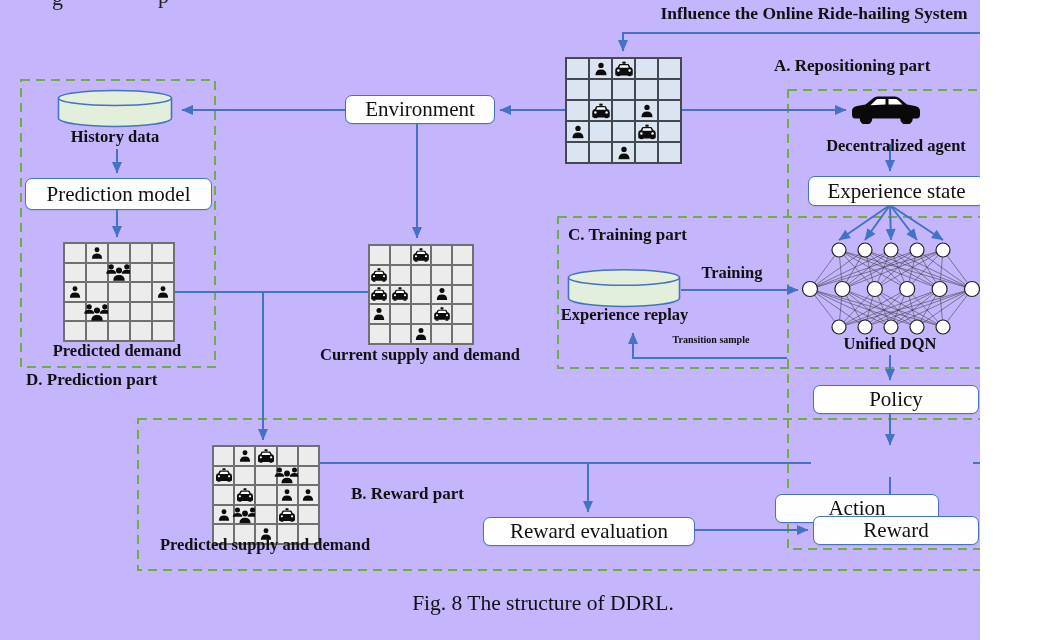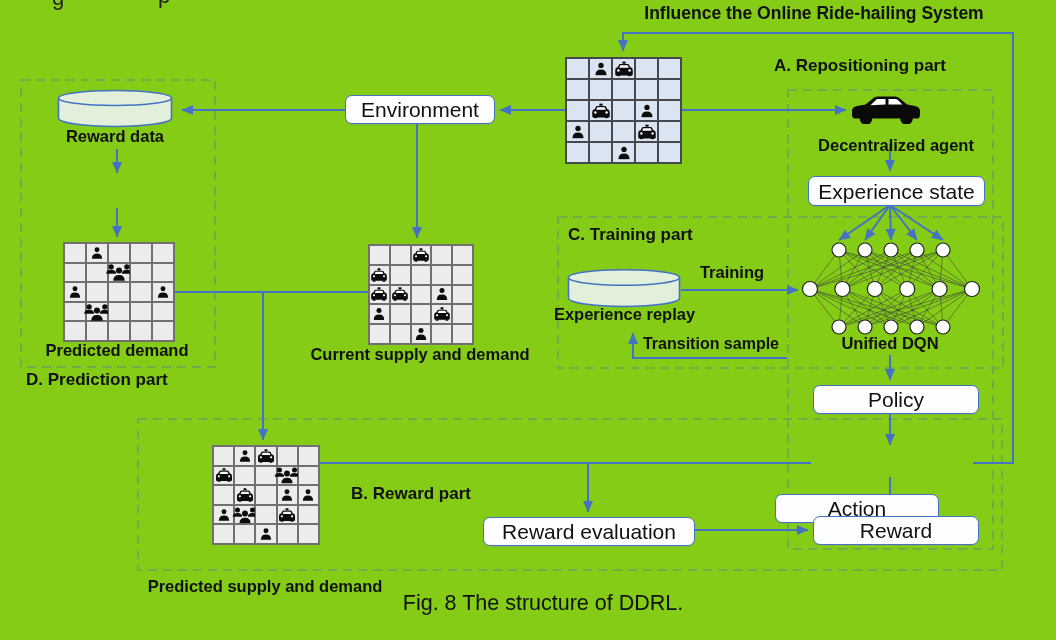--- a/index.html
+++ b/index.html
@@ -1,17 +1,17 @@
 <!DOCTYPE html>
 <html><head>
 <meta charset="utf-8">
 <style>
   html,body{margin:0;padding:0;background:#fff;}
-  .page{position:relative;width:1056px;height:640px;background:#84cc16;overflow:hidden;
-        font-family:Liberation Sans, sans-serif;color:#111;}
+  .page{position:relative;width:980px;height:640px;background:#c4b5fd;overflow:hidden;
+        font-family:Liberation Serif, serif;color:#111;}
   .abs{position:absolute;}
   svg.overlay{position:absolute;left:0;top:0;width:1056px;height:640px;pointer-events:none;}
 
   
   .fbox{position:absolute;background:#fefefe;border:1.6px solid #4472C4;border-radius:7px;
         display:flex;align-items:center;justify-content:center;font-size:21px;line-height:1;
         box-shadow:0 1px 1px rgba(120,140,180,.25);}
 
   
   .blab{position:absolute;font-weight:bold;font-size:16.5px;text-align:center;line-height:1.08;white-space:nowrap;}
@@ -40,23 +40,23 @@
   #box-reward-eval{left:483px;top:517px;width:210px;height:27px;}
 
   #lbl-influence{left:628px;top:4px;width:372px;font-size:17.5px;}
   #lbl-ride-system{left:510px;top:164px;width:225px;}
   #lbl-history-data{left:56px;top:128px;width:118px;}
   #lbl-predicted-demand{left:36px;top:342px;width:162px;}
   #lbl-current-supply{left:308px;top:346px;width:224px;}
   #lbl-decentralized{left:806px;top:137px;width:180px;}
   #lbl-exp-replay{left:552px;top:306px;width:145px;}
   #lbl-training{left:699px;top:264px;width:66px;}
-  #lbl-transition{left:640px;top:335px;width:142px;font-size:16px;}
+  #lbl-transition{left:640px;top:335px;width:142px;font-size:10px;}
   #lbl-dqn{left:826px;top:335px;width:128px;}
-  #lbl-predicted-supply{left:144px;top:578px;width:242px;}
+  #lbl-predicted-supply{left:144px;top:536px;width:242px;}
 
   #title-a{left:774px;top:56px;}
   #title-b{left:351px;top:484px;}
   #title-c{left:568px;top:225px;}
   #title-d{left:26px;top:370px;}
 
   #cyl-history{left:57px;top:89px;}
   #cyl-experience{left:567px;top:268px;}
   #agent-car{left:851px;top:93px;}
 
@@ -213,20 +213,21 @@
     <svg width="70" height="31" viewBox="0 0 70 30">
       <path fill="#0a0a0a" d="M4,25 Q1,25 1,21 L1,17.5 Q1,13.5 6,12.5 L14.5,11 L22.5,4.5 Q24,3 26.5,3 L44,3 Q46.5,3 48.5,4.8 L56,11 L64,12.5 Q69,13.5 69,17.5 L69,21 Q69,25 66,25 L61.8,25 A6.3,6.3 0 0 1 49.2,25 L21.3,25 A6.3,6.3 0 0 1 8.7,25 Z"></path>
       <path fill="#fff" d="M26,5.5 L34.5,5.5 L34.5,11 L19.5,11.8 Z"></path>
       <path fill="#fff" d="M37.5,5.5 L44.3,5.5 Q45.8,5.5 46.9,6.6 L51.5,11 L37.5,11 Z"></path>
       <circle cx="15" cy="25" r="4.3" fill="#0a0a0a"></circle>
         <circle cx="55.5" cy="25" r="4.3" fill="#0a0a0a"></circle>
     </svg>
   </span>
 
   <div class="fbox" id="box-environment">Environment</div>
+  <div class="fbox" id="box-prediction-model">Prediction model</div>
   <div class="fbox" id="box-processed-state">Experience state</div>
   <div class="fbox" id="box-policy">Policy</div>
   <div class="fbox" id="box-action">Action</div>
   <div class="fbox" id="box-reward">Reward</div>
   <div class="fbox" id="box-reward-eval">Reward evaluation</div>
 
   <div class="icongrid" id="grid-ride" style="grid-template-columns: repeat(5, 1fr); grid-template-rows: repeat(5, 1fr);">
       <div class="cell"></div>
       <div class="cell">
         <svg class="i-person" viewBox="0 0 20 20">
@@ -621,21 +622,21 @@
           <g fill="#0c0c0c">
             <circle cx="10" cy="5" r="3.7"></circle>
             <path d="M2.3,18.7 Q2.3,10.6 10,10.6 Q17.7,10.6 17.7,18.7 Z"></path>
           </g>
         </svg>
       </div>
       <div class="cell"></div>
       <div class="cell"></div>
     </div>
 
-  <div class="blab" id="lbl-history-data">Reward data</div>
+  <div class="blab" id="lbl-history-data">History data</div>
   <div class="blab" id="lbl-predicted-demand">Predicted demand</div>
   <div class="blab" id="lbl-current-supply">Current supply and demand</div>
   <div class="blab" id="lbl-decentralized">Decentralized agent</div>
   <div class="blab" id="lbl-exp-replay">Experience replay</div>
   <div class="blab" id="lbl-training">Training</div>
   <div class="blab" id="lbl-transition">Transition sample</div>
   <div class="blab" id="lbl-dqn">Unified DQN</div>
   <div class="blab" id="lbl-predicted-supply">Predicted supply and demand</div>
 
   <div class="ptitle" id="title-a">A. Repositioning part</div>

